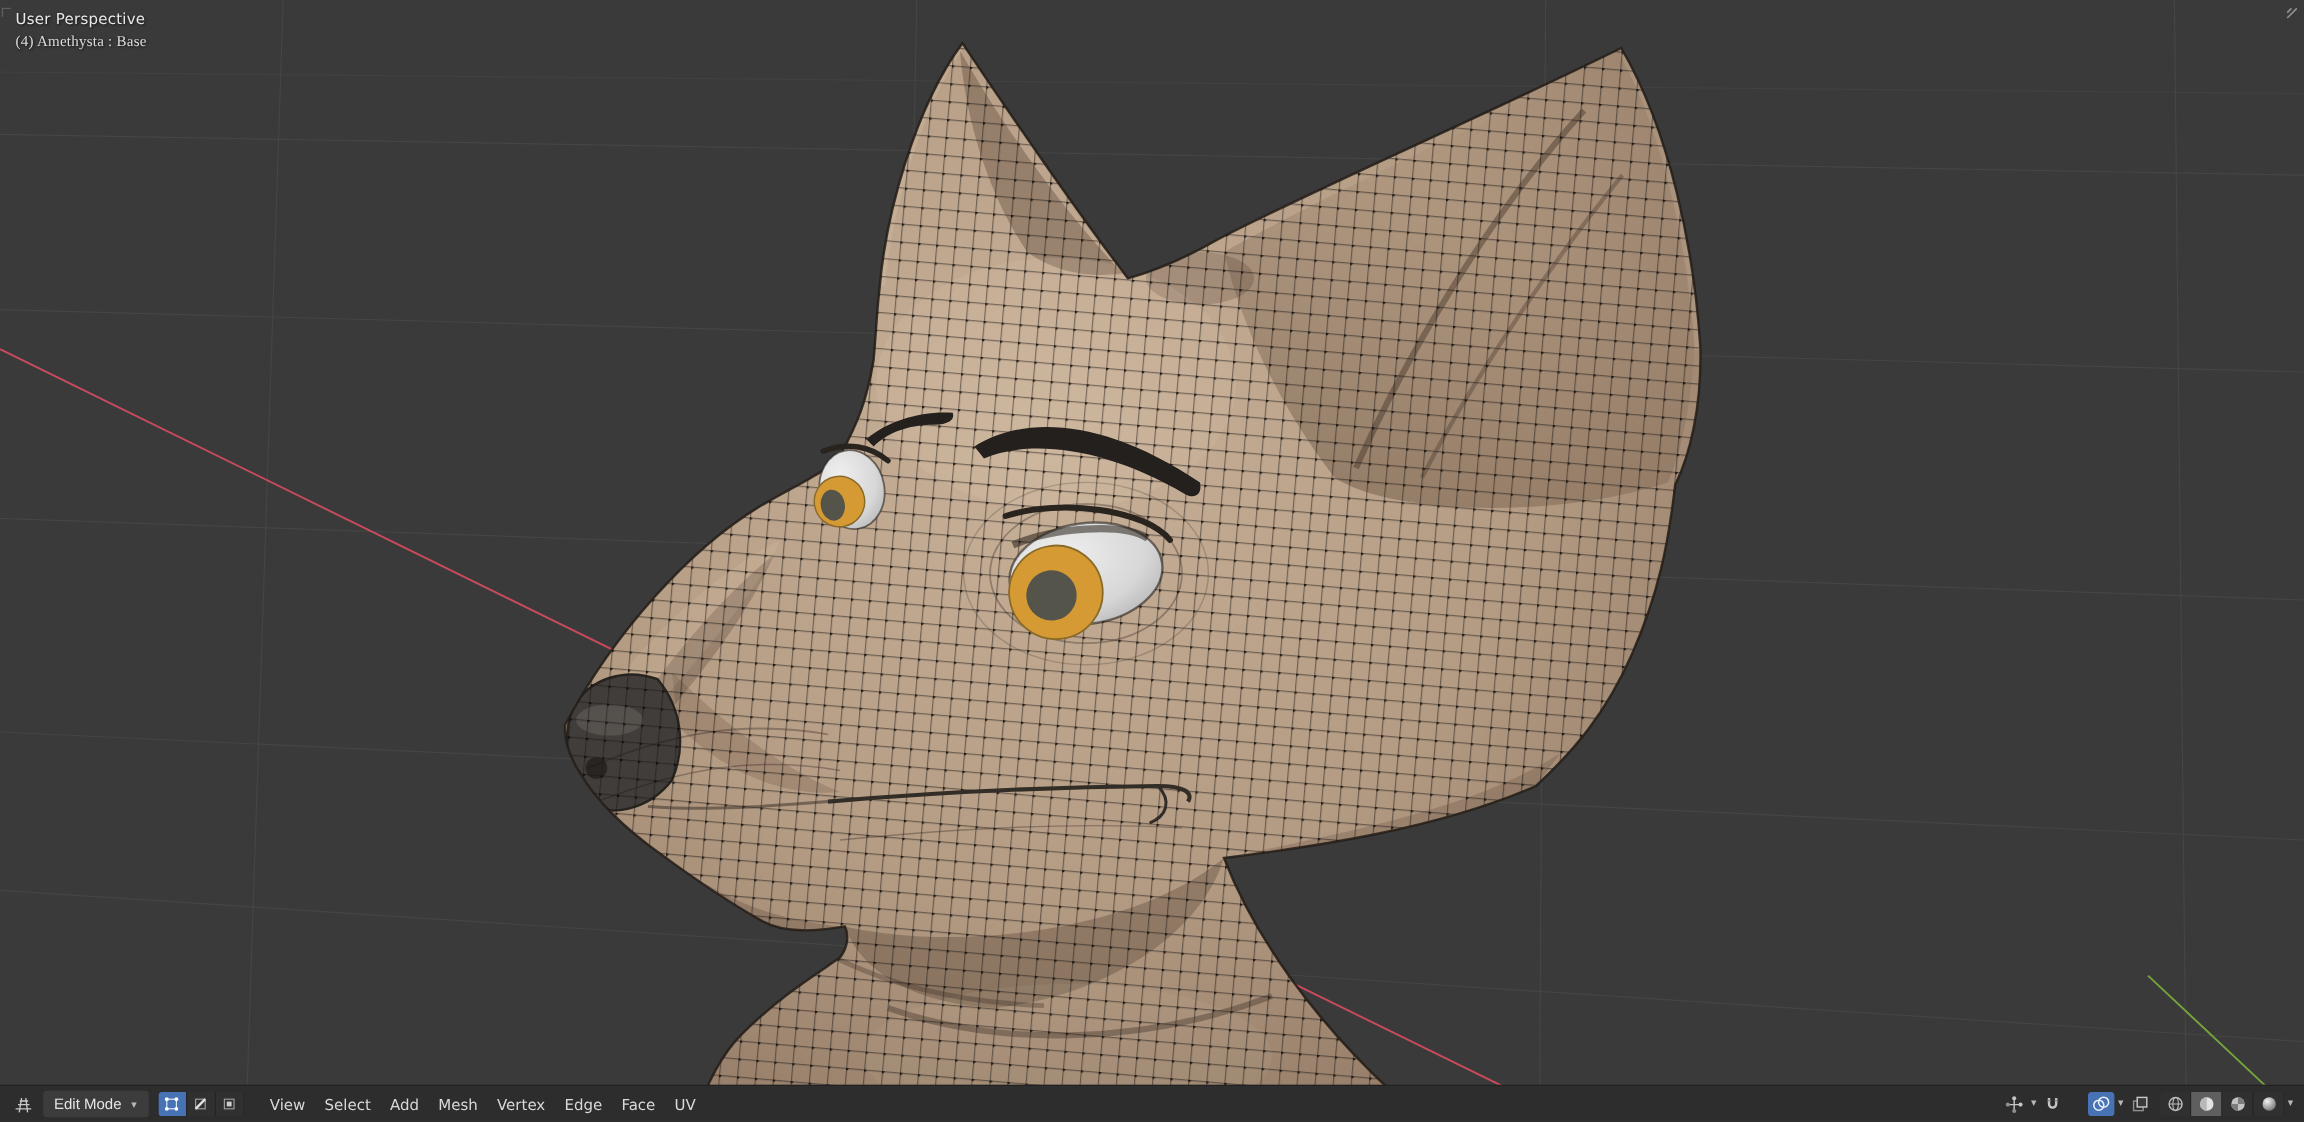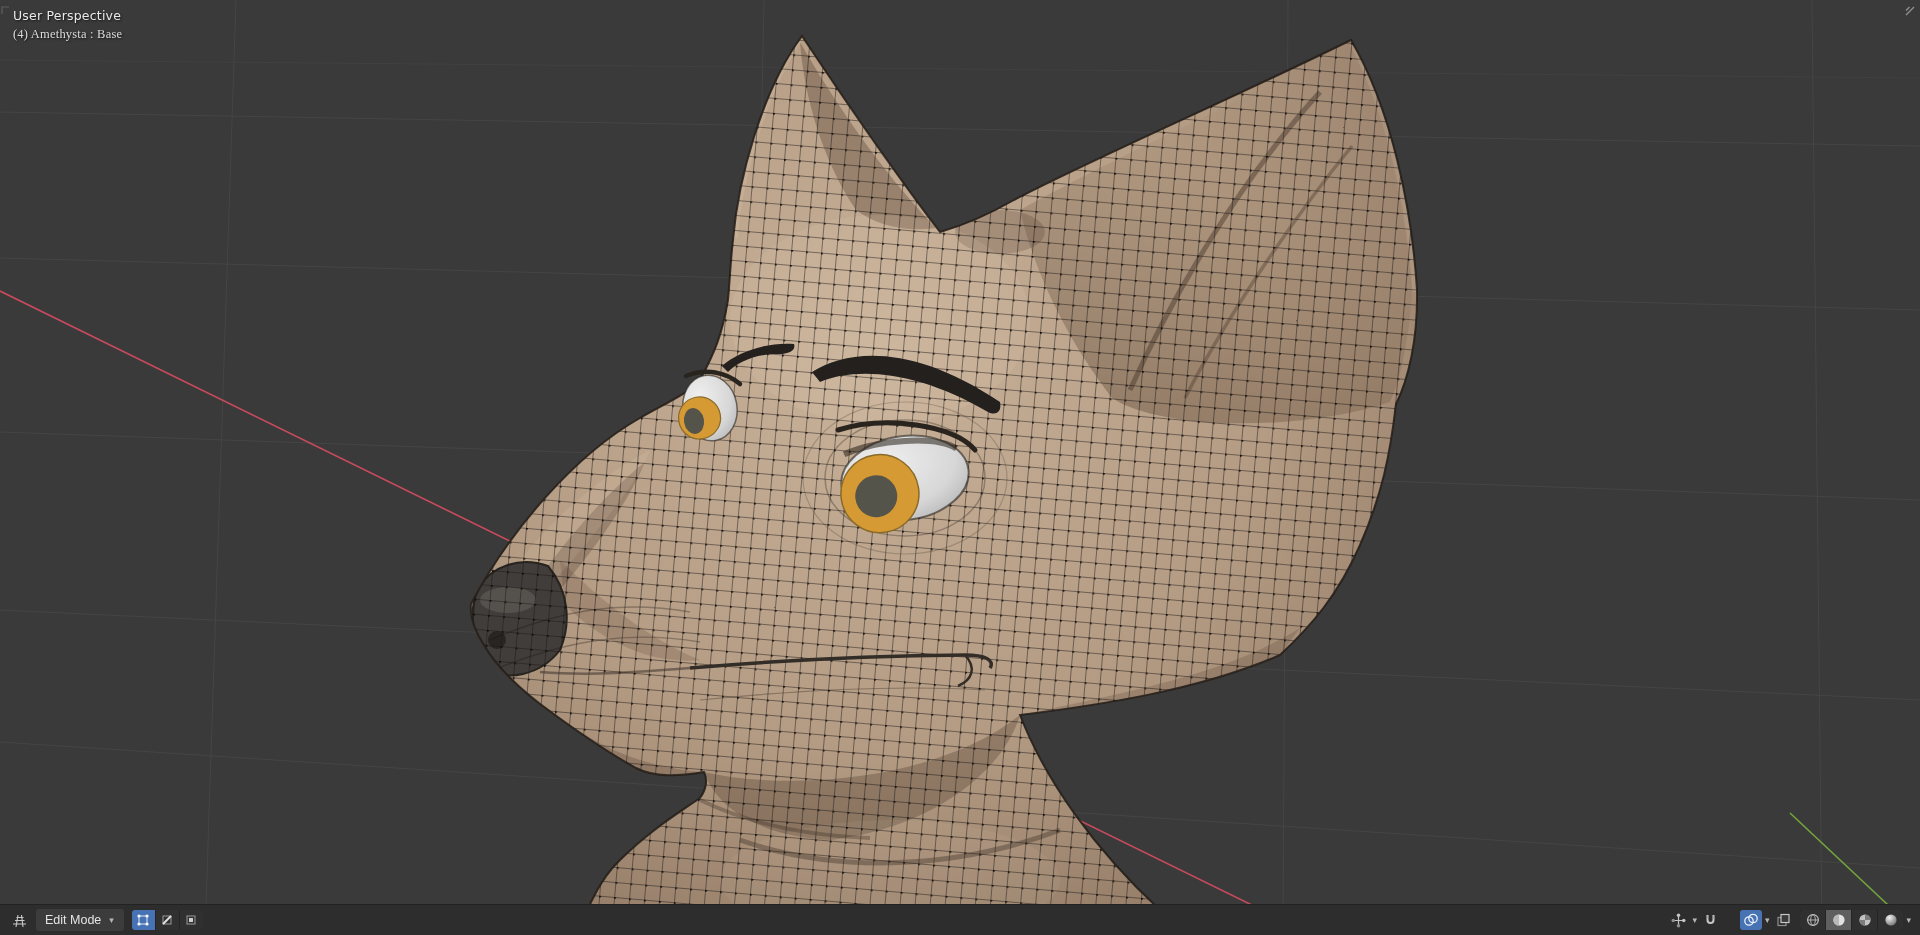--- a/index.html
+++ b/index.html
@@ -236,20 +236,30 @@
         </svg>
       </button>
       <button class="selbtn">
         <svg width="12" height="12" viewBox="0 0 12 12">
           <rect x="2" y="2" width="8" height="8" fill="none" stroke="#9a9a9a" stroke-width="1"></rect>
           <rect x="4" y="4" width="4" height="4" fill="#cfcfcf"></rect>
         </svg>
       </button>
     </div>
 
+    <div class="menus">
+      <span class="menu-item">View</span>
+      <span class="menu-item">Select</span>
+      <span class="menu-item">Add</span>
+      <span class="menu-item">Mesh</span>
+      <span class="menu-item">Vertex</span>
+      <span class="menu-item">Edge</span>
+      <span class="menu-item">Face</span>
+      <span class="menu-item">UV</span>
+    </div>
 
     <div class="spacer"></div>
 
     <div class="right-cluster">
       <button class="iconbtn">
         <svg width="15" height="15" viewBox="0 0 15 15">
           <path d="M7.5 3 V12 M3 7.5 H12" stroke="#c6c6c6" stroke-width="1.2"></path>
           <circle cx="7.5" cy="2.2" r="1.7" fill="#c6c6c6"></circle>
           <circle cx="12.8" cy="7.5" r="1.7" fill="#c6c6c6"></circle>
           <circle cx="7.5" cy="12.8" r="1.7" fill="#8f8f8f"></circle>

